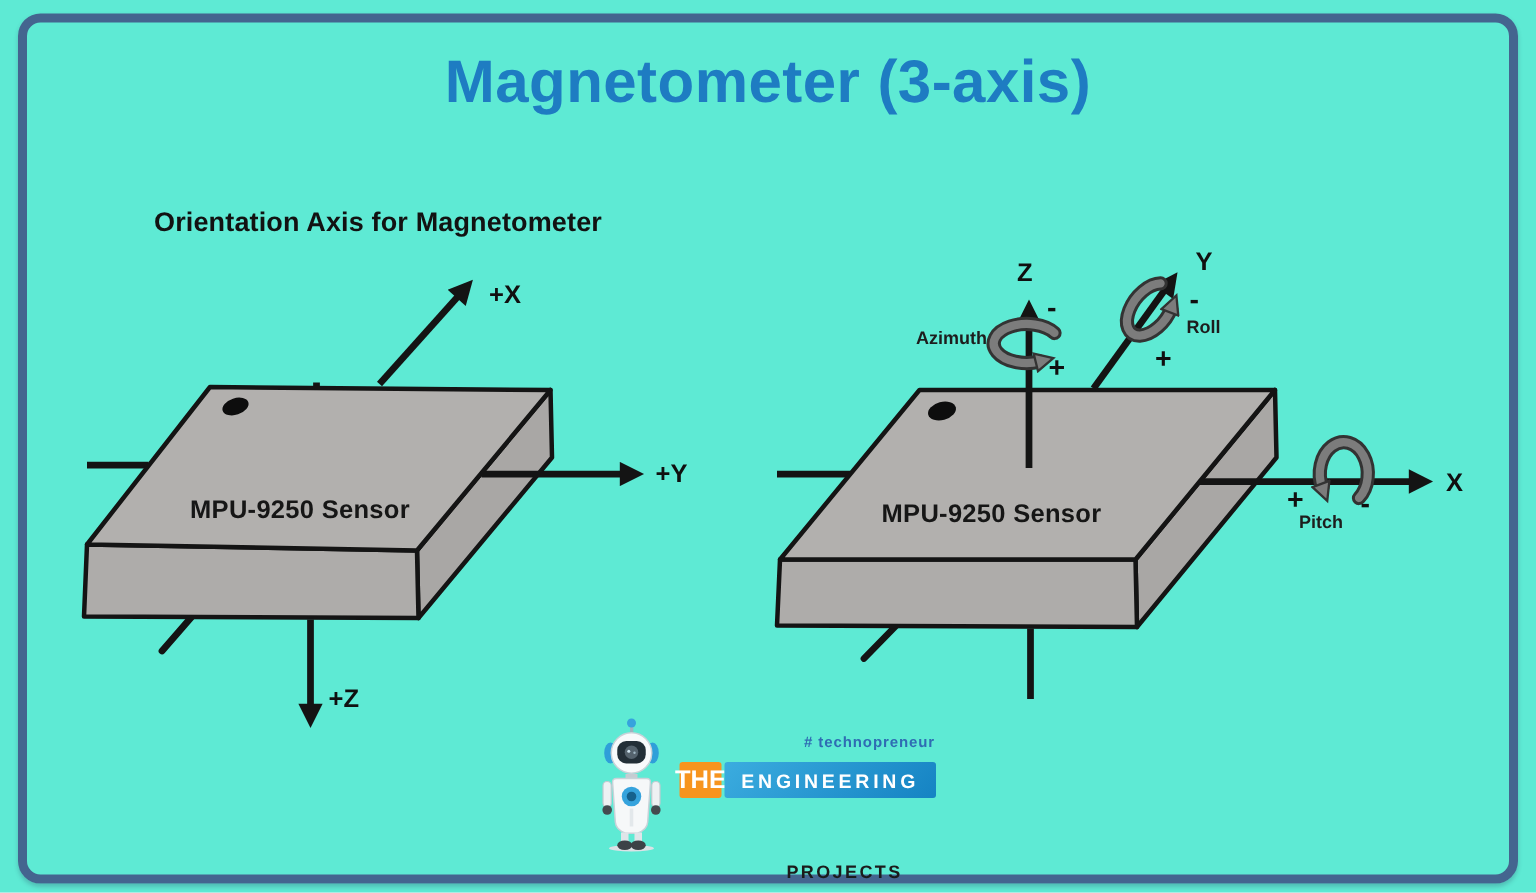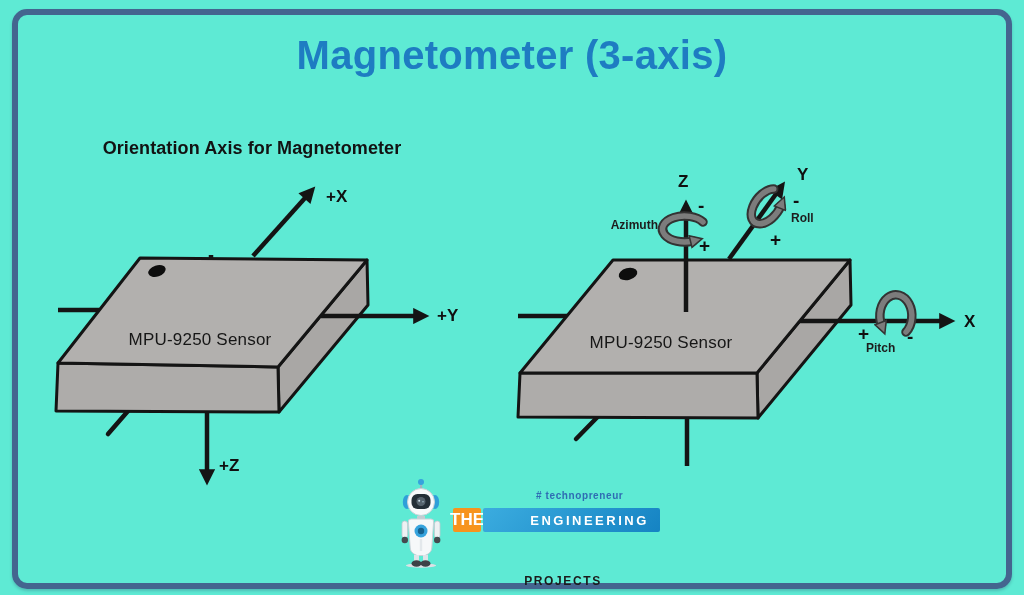--- a/index.html
+++ b/index.html
@@ -18,38 +18,38 @@
   }
   .heading {
     position:absolute; top:138px; font-size:18px; font-weight:bold;
     color:#121212; text-align:center; letter-spacing:.1px;
   }
   .heading.left  { left:60px;  width:384px; }
   .heading.right { left:480px; width:475px; }
   svg.diagram { position:absolute; }
   .lbl { position:absolute; color:#101010; white-space:nowrap; }
   .axis-lbl   { font-size:17px; font-weight:bold; }
-  .sensor-lbl { width:180px; text-align:center; font-size:17px; font-weight:normal; color:#161616; letter-spacing:.2px; }
+  .sensor-lbl { width:180px; text-align:center; font-size:17px; font-weight:bold; color:#161616; letter-spacing:.2px; }
   .rot-lbl    { font-size:12px; font-weight:600; color:#1d1d1d; }
   .sign       { font-size:19px; font-weight:bold; line-height:10px; }
   
   .logo-tagline {
     position:absolute; left:536px; top:490px; font-size:10px; font-weight:bold;
     color:#2f6cb3; letter-spacing:.6px;
   }
   .logo-the {
     position:absolute; left:453px; top:508px; width:28px; height:24px;
     background:#f7941e; border-radius:2px; color:#fff; font-size:17px; font-weight:bold;
     display:flex; align-items:center; justify-content:center;
   }
   .logo-engineering {
     position:absolute; left:483px; top:508px; width:141px; height:24px;
     background:linear-gradient(135deg,#3bacdf 0%,#1583c3 100%);
     border-radius:2px; color:#fff; font-size:13px; font-weight:bold; letter-spacing:2.5px;
-    display:flex; align-items:center; justify-content:center;padding-left:36px;
+    display:flex; align-items:center; justify-content:center;
   }
   .logo-projects {
     position:absolute; left:503px; top:535px; width:120px; text-align:center;
     font-size:12px; font-weight:bold; letter-spacing:1.6px; color:#1b1b1b;margin-top:39px;
   }
   .robot { position:absolute; left:390px; top:476px; }
 </style>
 </head>
 <body>
 

